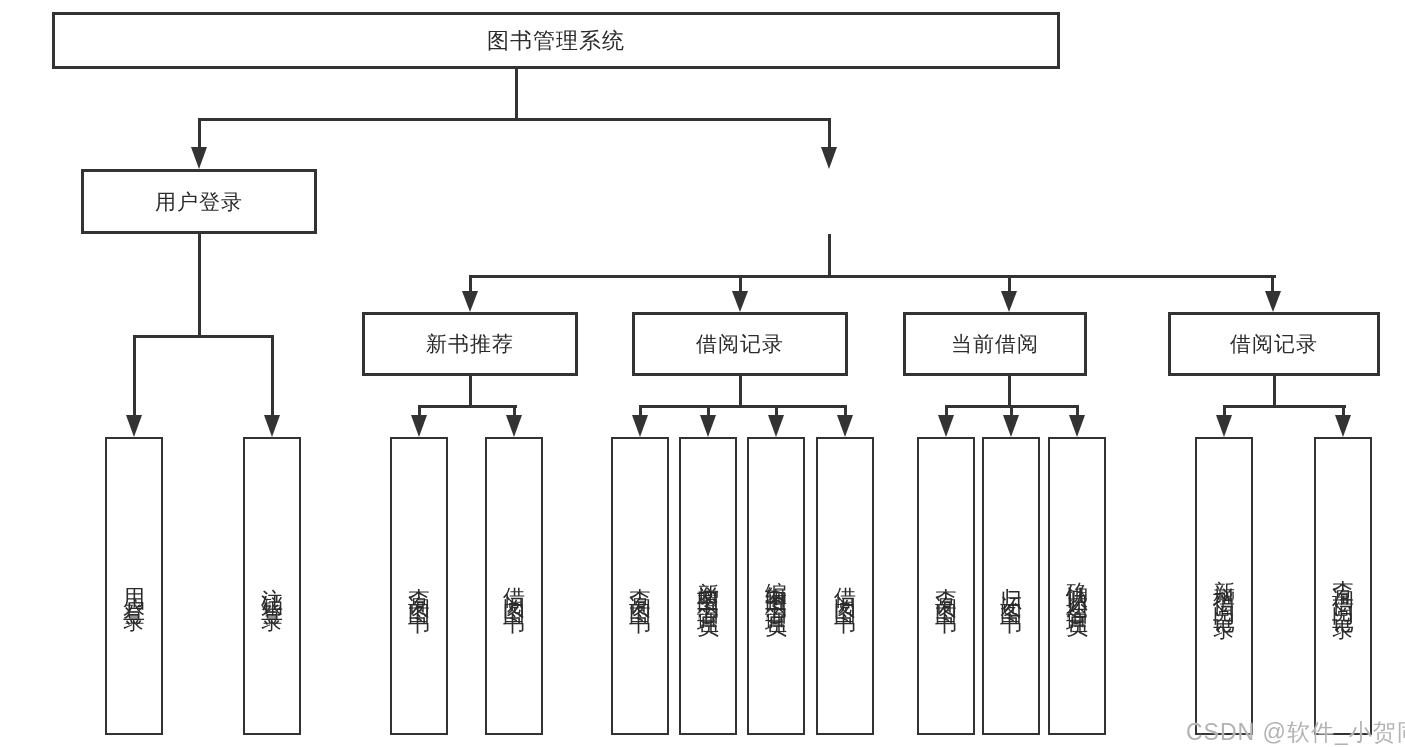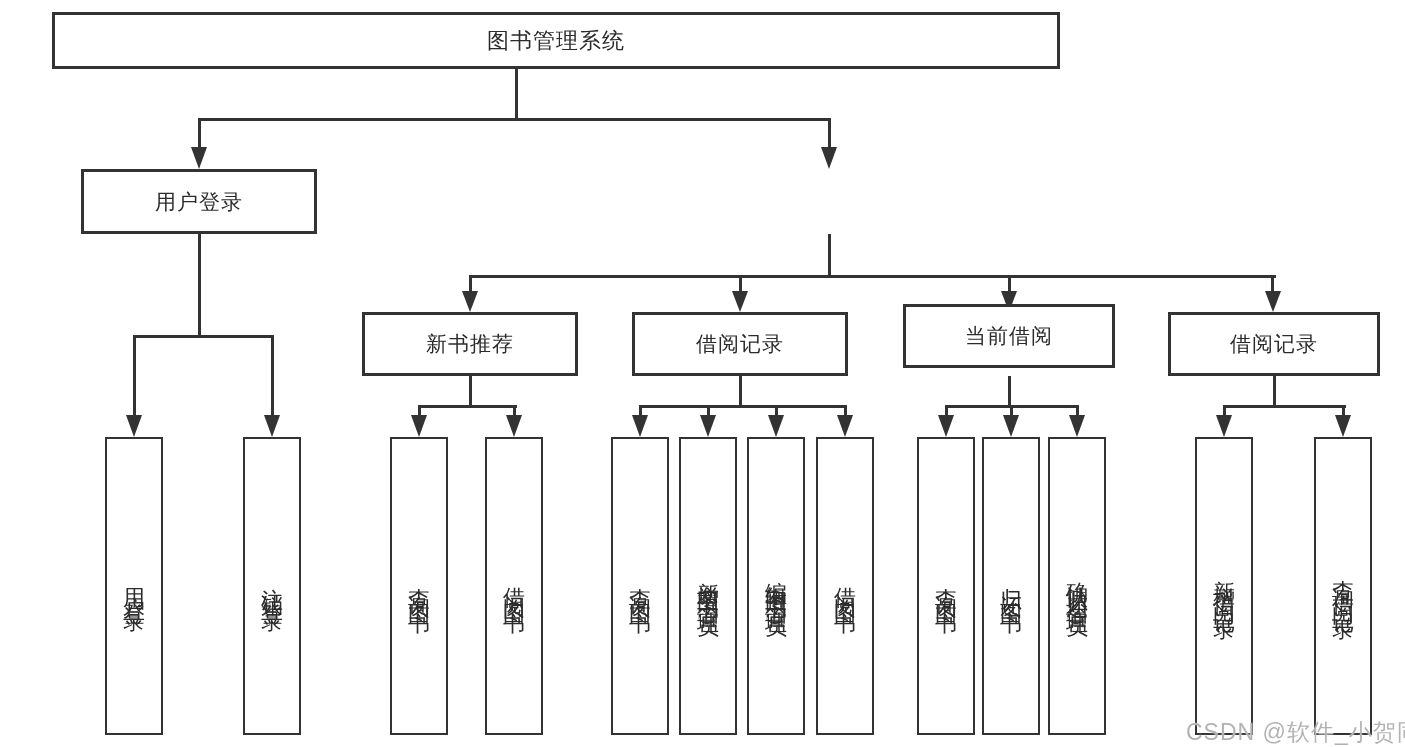--- a/index.html
+++ b/index.html
@@ -66,21 +66,21 @@
   <div class="vline" style="left:739px;top:278px;height:13px"></div>
   <div class="vline" style="left:1008px;top:278px;height:13px"></div>
   <div class="vline" style="left:1271px;top:278px;height:13px"></div>
   <div class="arrow sm" style="left:462px;top:291px"></div>
   <div class="arrow sm" style="left:732px;top:291px"></div>
   <div class="arrow sm" style="left:1001px;top:291px"></div>
   <div class="arrow sm" style="left:1265px;top:291px"></div>
 
   <div class="node" style="left:362px;top:312px;width:216px;height:64px">新书推荐</div>
   <div class="node" style="left:632px;top:312px;width:216px;height:64px">借阅记录</div>
-  <div class="node" style="left:903px;top:304px;width:212px;height:64px">当前借阅</div>
+  <div class="node" style="left:903px;top:312px;width:184px;height:64px">当前借阅</div>
   <div class="node" style="left:1168px;top:312px;width:212px;height:64px">借阅记录</div>
 
   <div class="vline" style="left:469px;top:376px;height:29px"></div>
   <div class="hline" style="left:418px;top:405px;width:99px"></div>
   <div class="vline" style="left:418px;top:408px;height:7px"></div>
   <div class="vline" style="left:513px;top:408px;height:7px"></div>
   <div class="arrow" style="left:411px;top:415px"></div>
   <div class="arrow" style="left:506px;top:415px"></div>
 
   <div class="vline" style="left:739px;top:376px;height:29px"></div>

